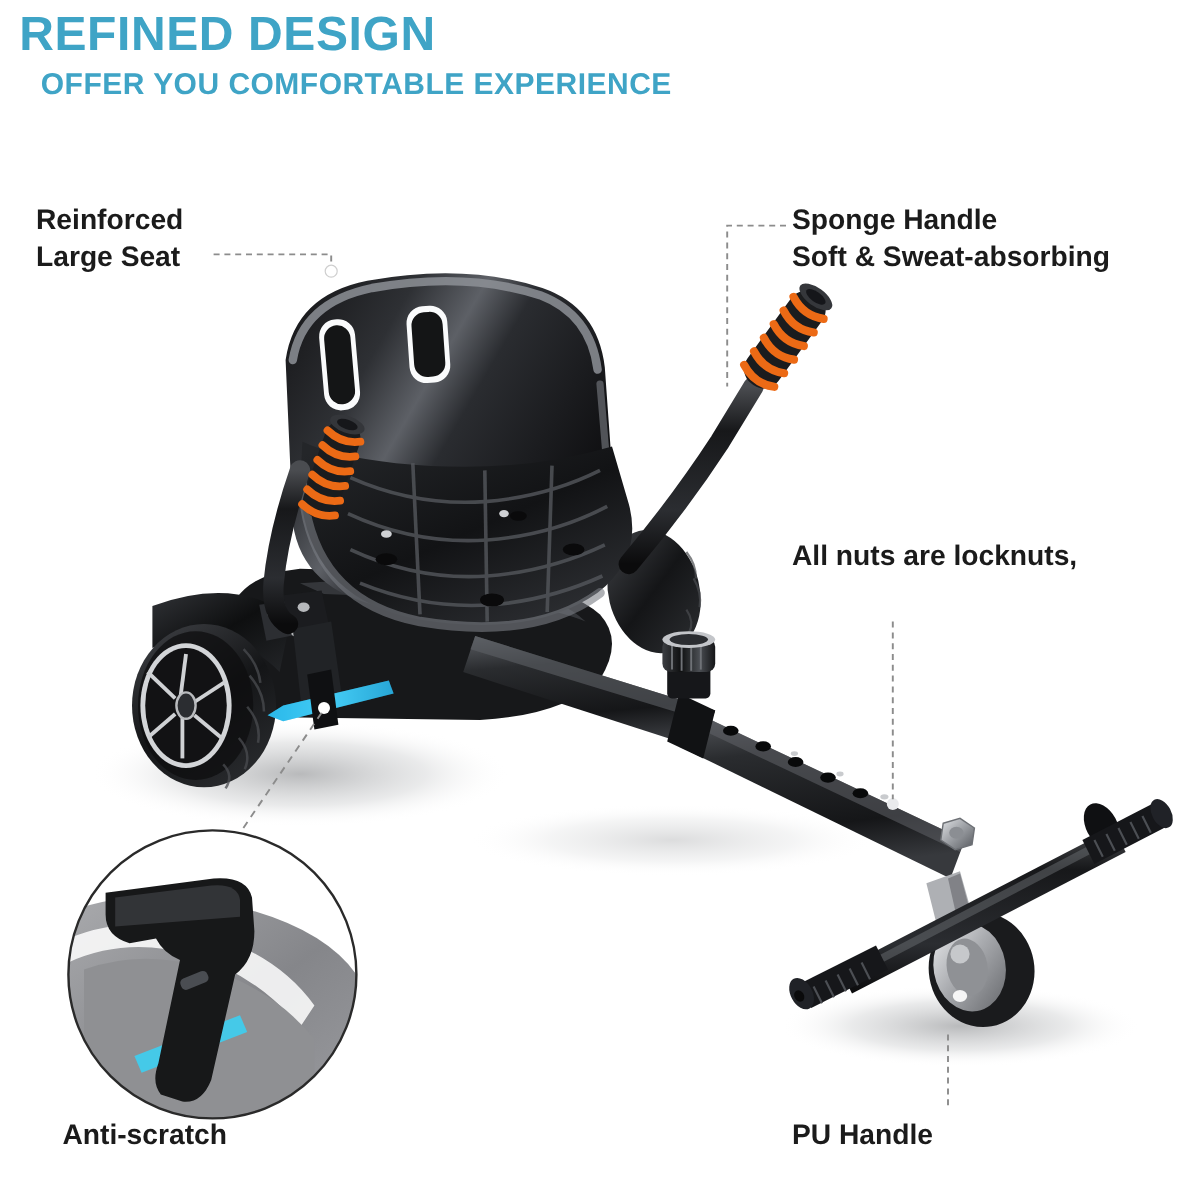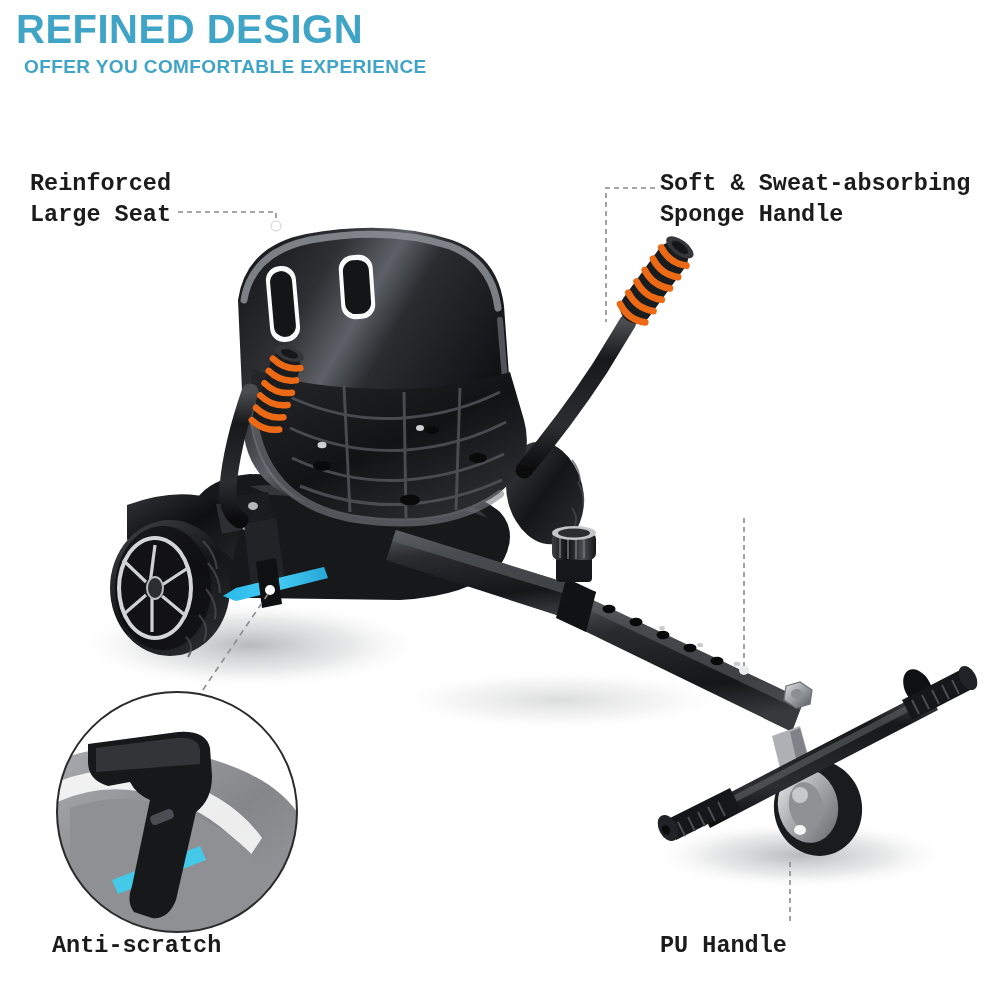--- a/index.html
+++ b/index.html
@@ -12,27 +12,27 @@
   }
   .stage{position:absolute;inset:0;width:900px;height:1000px;}
 
   
   .hdr{position:absolute;left:16px;top:8px;}
   .hdr-title{
     font-size:40px;font-weight:bold;letter-spacing:0.5px;
     line-height:1.05;color:#3fa4c6;margin:0;white-space:nowrap;
   }
   .hdr-sub{
-    font-size:19px;font-weight:bold;letter-spacing:0.4px;
-    color:#3fa4c6;margin:6px 0 0 8px;white-space:nowrap;
+    font-size:25px;font-weight:bold;letter-spacing:0.4px;
+    color:#3fa4c6;margin:6px 0 0 18px;white-space:nowrap;
   }
 
   
   .label{position:absolute;font-size:23.5px;font-weight:bold;color:#1b1b1b;
-         line-height:1.33;white-space:nowrap;font-family:Liberation Mono, monospace;}
+         line-height:1.33;white-space:nowrap;}
   #lbl-seat{left:30px;top:168px;}
   #lbl-handle{left:660px;top:168px;}
   #lbl-nuts{left:660px;top:448px;}
   #lbl-protector{left:52px;top:930px;text-align:right;}
   #lbl-puwheel{left:660px;top:930px;}
 
   
   svg.art{position:absolute;left:0;top:0;width:1000px;height:1000px;}
 </style>
 </head>
@@ -382,25 +382,26 @@
       <circle cx="177" cy="812" r="120" fill="none" stroke="#2a2a2a" stroke-width="2"></circle>
     </g>
   </svg>
 
   <div class="label" id="lbl-seat">
     <div>Reinforced</div>
     <div>Large Seat</div>
   </div>
 
   <div class="label" id="lbl-handle">
+    <div>Sponge Handle</div>
     <div>Soft &amp; Sweat-absorbing</div>
-    <div>Sponge Handle</div>
   </div>
 
   <div class="label" id="lbl-nuts">
+    <div>All nuts are locknuts,</div>
   </div>
 
   <div class="label" id="lbl-protector">
     <div>Anti-scratch</div>
   </div>
 
   <div class="label" id="lbl-puwheel">
     <div>PU Handle</div>
   </div>
 

